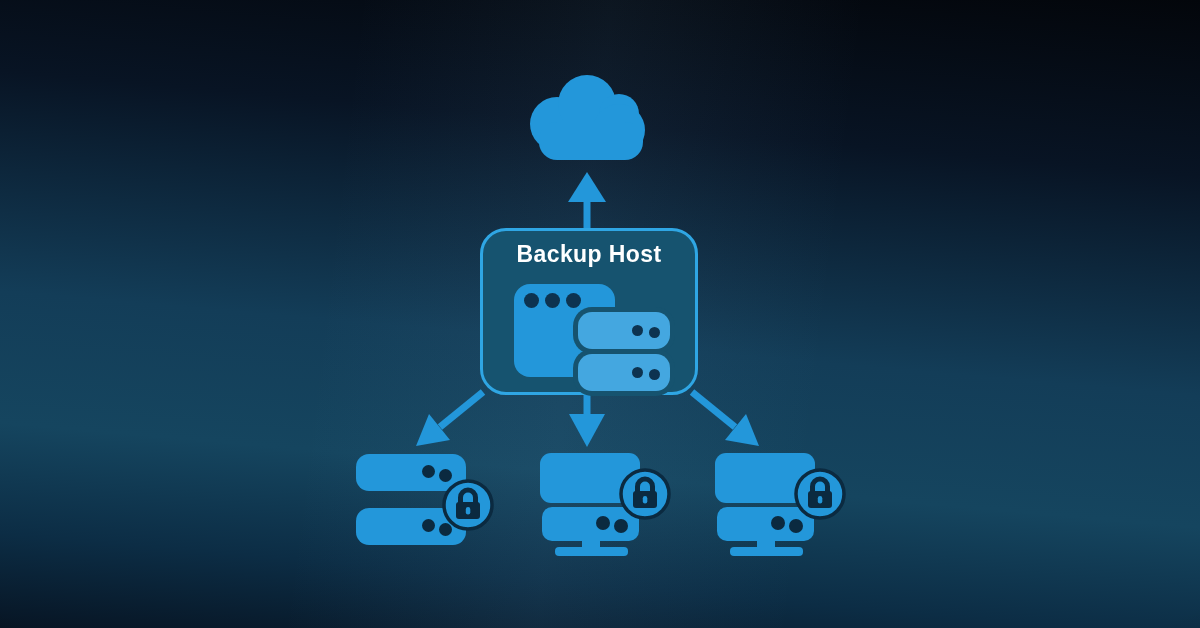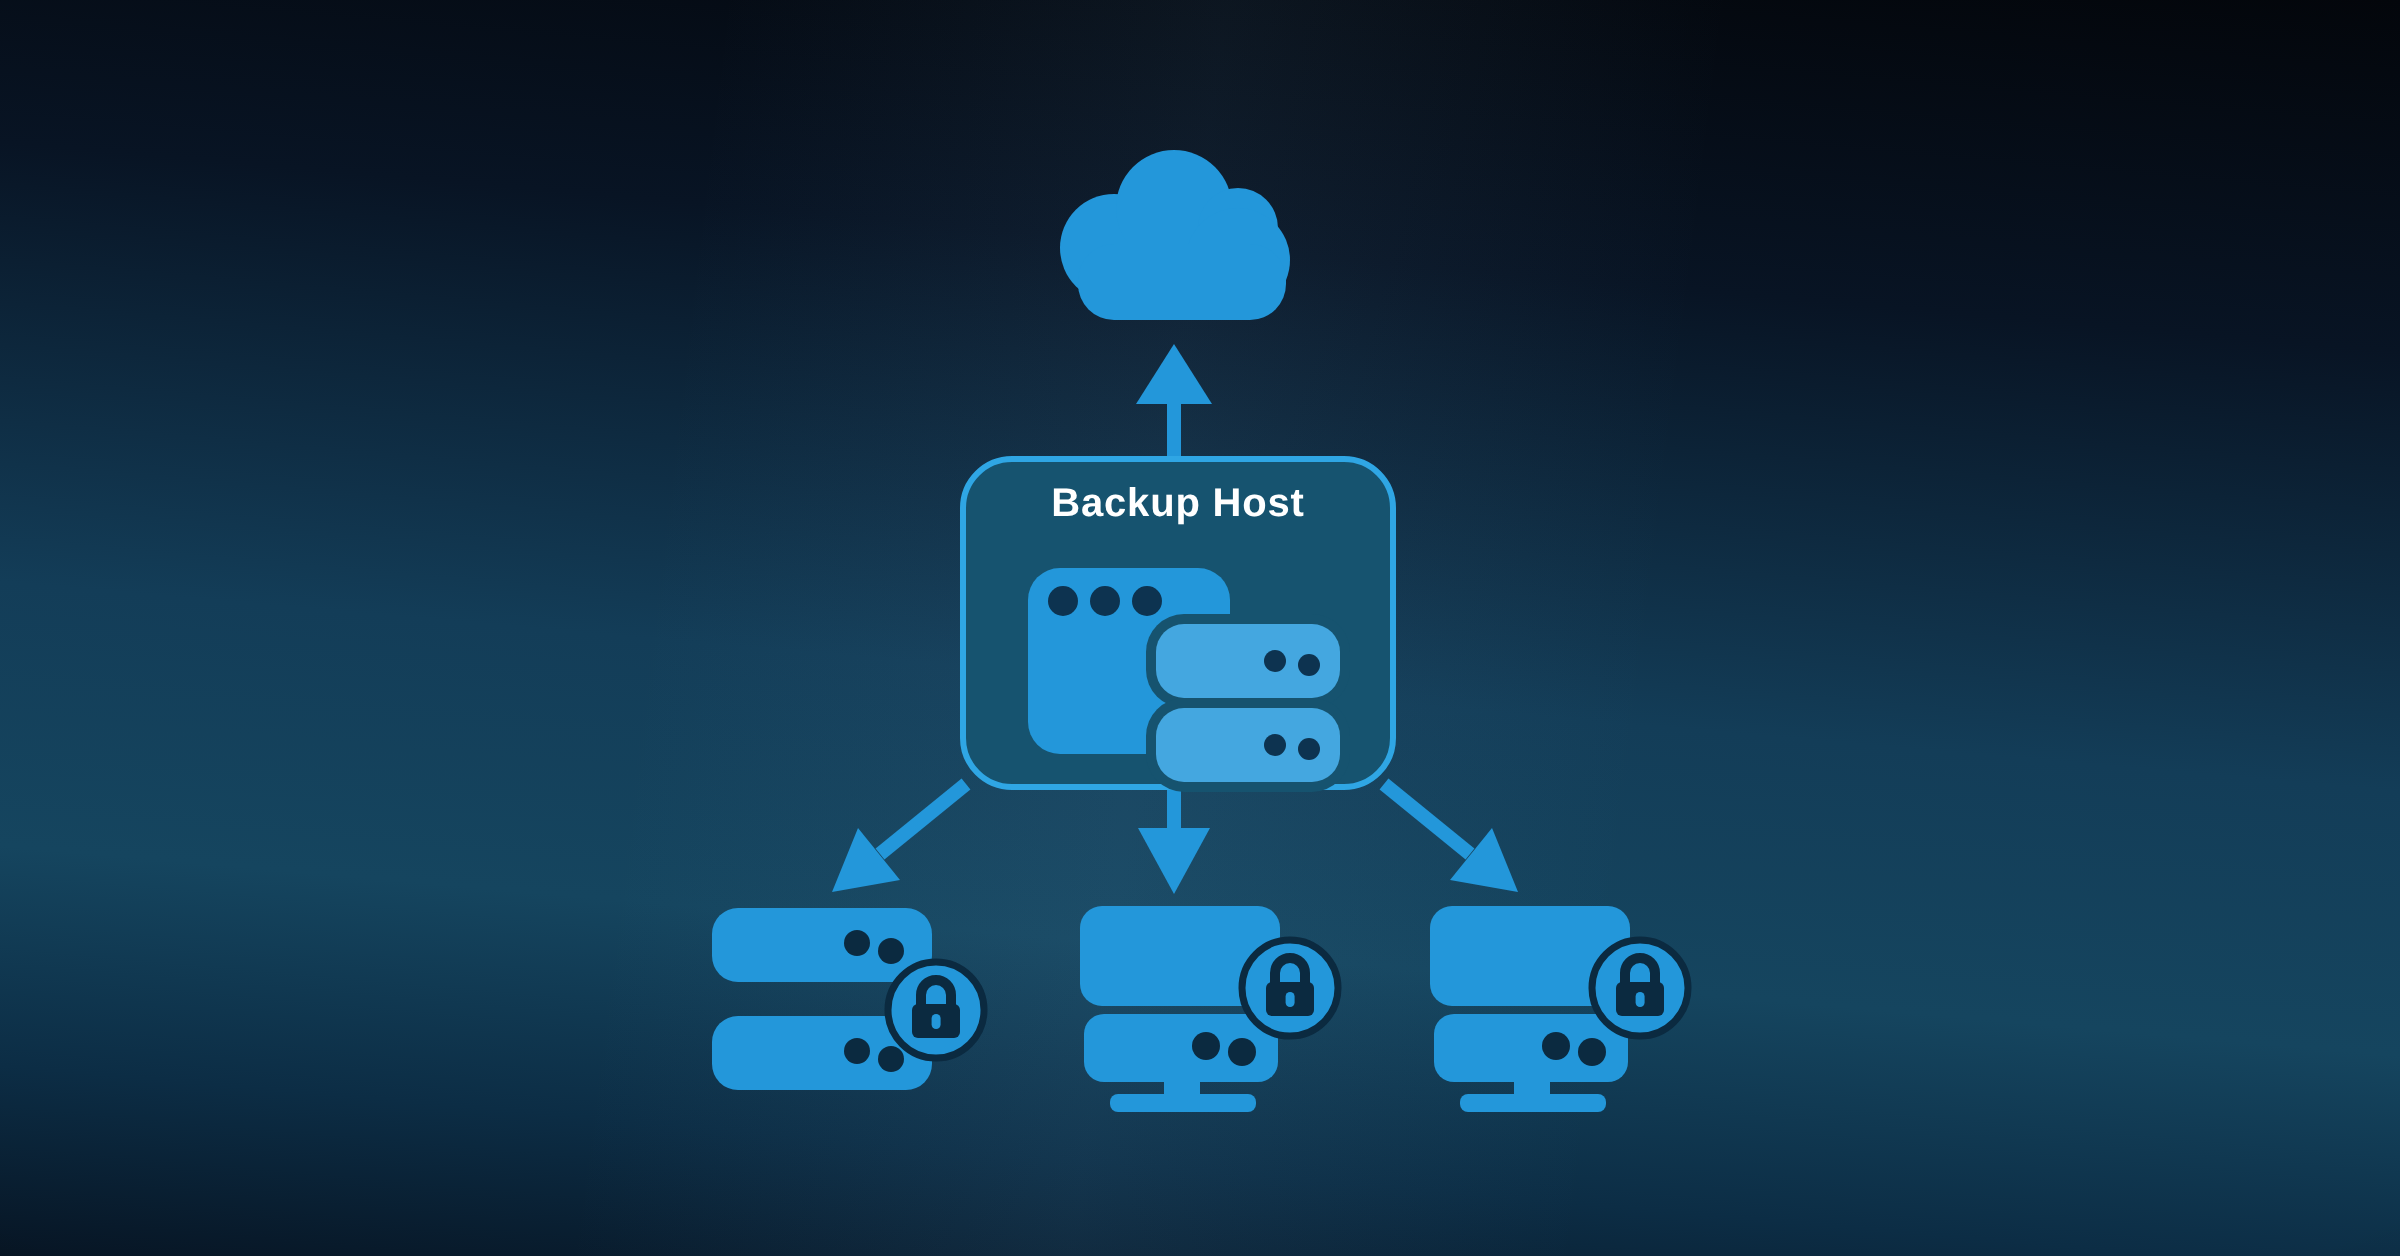--- a/index.html
+++ b/index.html
@@ -30,21 +30,21 @@
   .cloud .c{fill:var(--icon-primary,#2397da);}
 
   
   .host-box{
     position:absolute;left:480px;top:228px;width:218px;height:167px;
     box-sizing:border-box;border:3.5px solid var(--node-border,#2fa6e4);
     border-radius:26px;background:var(--node-fill,#16536f);
   }
   .host-title{
     position:absolute;left:0;right:0;top:10px;text-align:center;
-    color:var(--label-text,#ffffff);font-size:20px;font-weight:600;letter-spacing:.4px;
+    color:var(--label-text,#ffffff);font-size:23px;font-weight:600;letter-spacing:.4px;
   }
   .hw-square{
     position:absolute;left:31px;top:53px;width:101px;height:93px;border-radius:16px;
     background:var(--icon-primary,#2397da);
   }
   .hw-square .dot{position:absolute;width:15px;height:15px;border-radius:50%;background:var(--icon-dark,#0d3350);top:9px;}
   .hw-square .d1{left:10px;} .hw-square .d2{left:31px;} .hw-square .d3{left:52px;}
   .hw-bar{
     position:absolute;left:95px;width:92px;height:37px;border-radius:14px;
     background:var(--icon-secondary,#44a7e0);

